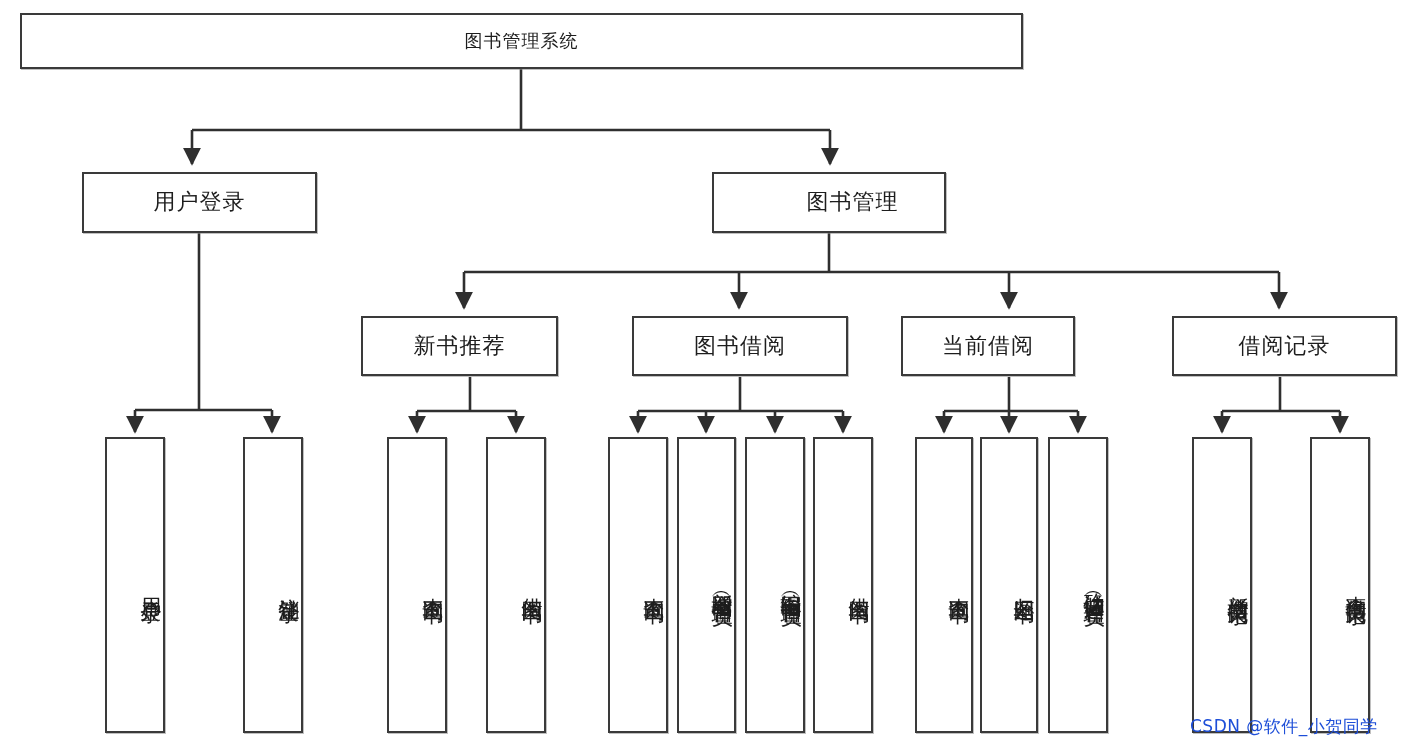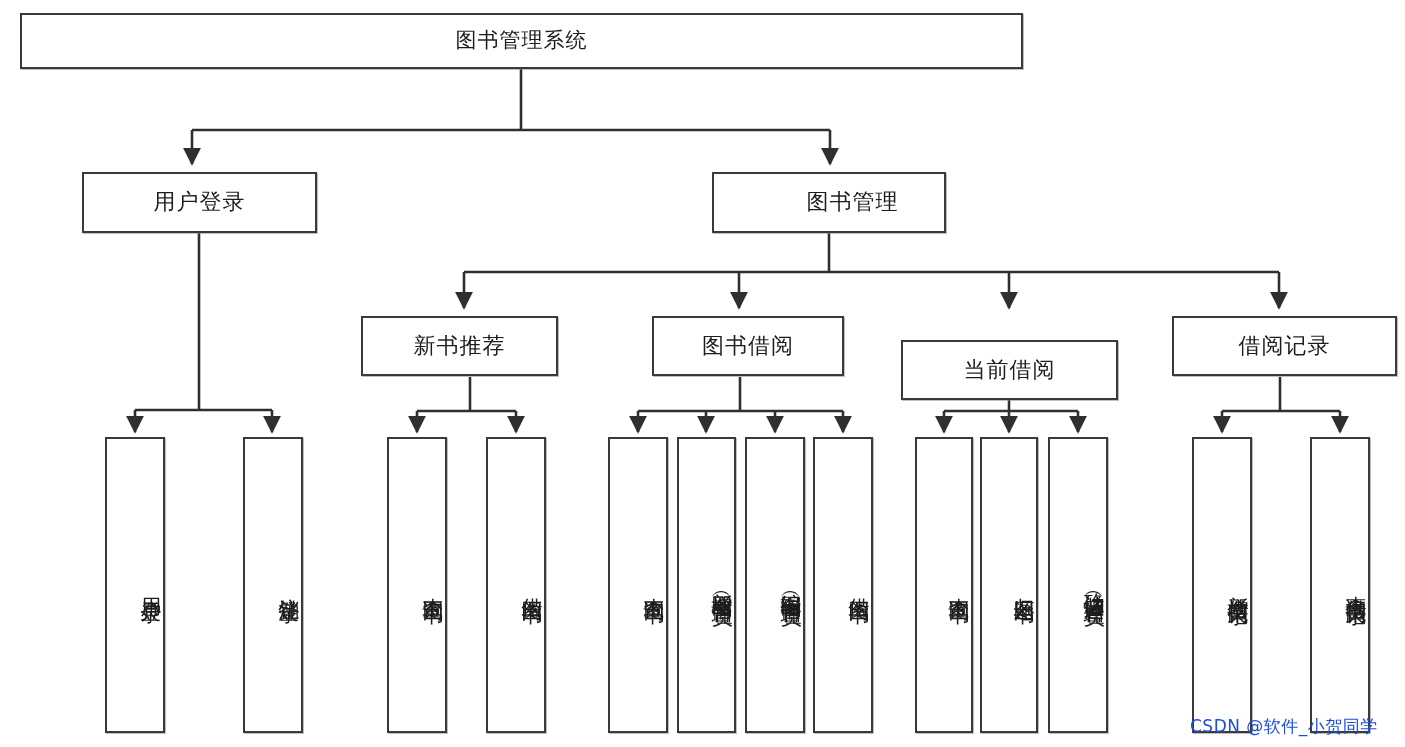--- a/index.html
+++ b/index.html
@@ -36,21 +36,21 @@
     justify-content: center;
     color: #1d1d1d;
     box-shadow: 1px 1px 0 rgba(140,140,140,0.55);
   }
   .node.horiz {
     font-size: 22px;
     letter-spacing: 1px;
     line-height: 1.2;
   }
   .node.root {
-    font-size: 21px;
+    font-size: 18px;
   }
   .node.vert {
     writing-mode: vertical-rl;
     text-orientation: upright;
     font-size: 21px;
     line-height: 1.22;
     letter-spacing: 2px;
     padding: 6px 0;
     align-items: flex-start;
     justify-content: center;
@@ -132,24 +132,24 @@
   <div class="node horiz" style="left:82px; top:172px; width:235px; height:61px;">
     <span>用户登录</span>
   </div>
   <div class="node horiz" style="left:712px; top:172px; width:234px; height:61px;padding-left:47px;">
     <span>图书管理</span>
   </div>
 
   <div class="node horiz" style="left:361px; top:316px; width:197px; height:60px;">
     <span>新书推荐</span>
   </div>
-  <div class="node horiz" style="left:632px; top:316px; width:192px; height:60px;margin-left:20px;">
+  <div class="node horiz" style="left:632px; top:316px; width:216px; height:60px;">
     <span>图书借阅</span>
   </div>
-  <div class="node horiz" style="left:901px; top:316px; width:217px; height:60px;margin-top:24px;">
+  <div class="node horiz" style="left:901px; top:316px; width:174px; height:60px;">
     <span>当前借阅</span>
   </div>
   <div class="node horiz" style="left:1172px; top:316px; width:225px; height:60px;">
     <span>借阅记录</span>
   </div>
 
   <div class="node vert" style="left:105px; top:437px; width:60px; height:296px;">
     <span class="vlabel">用户登录</span>
   </div>
   <div class="node vert" style="left:243px; top:437px; width:60px; height:296px;">

